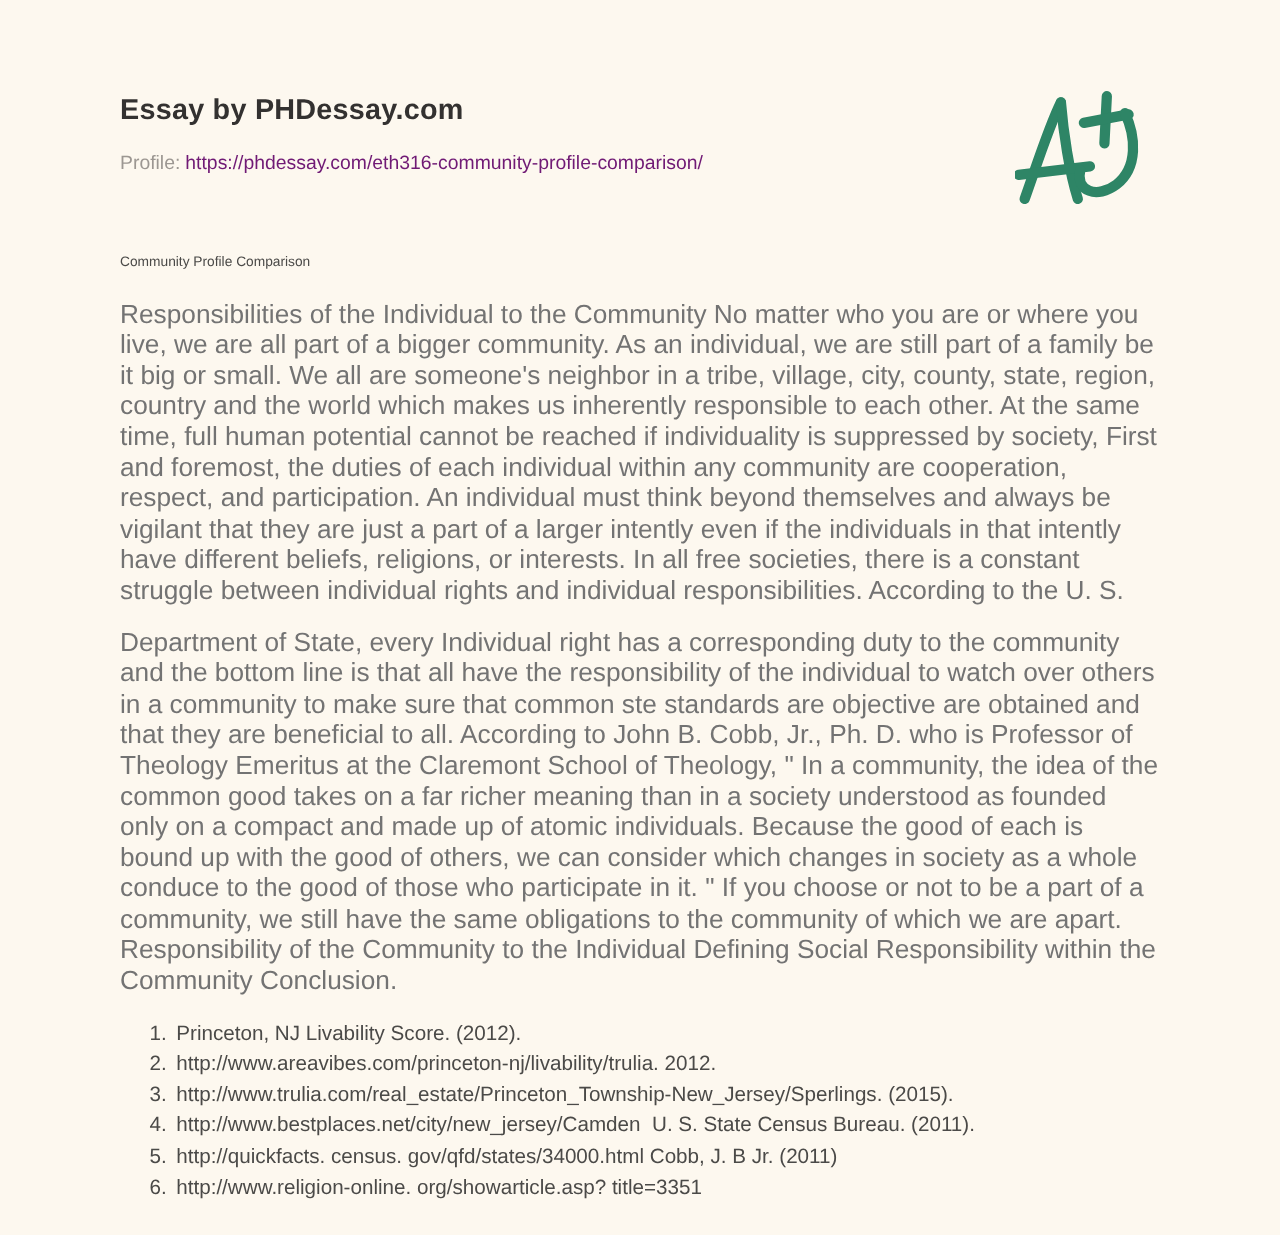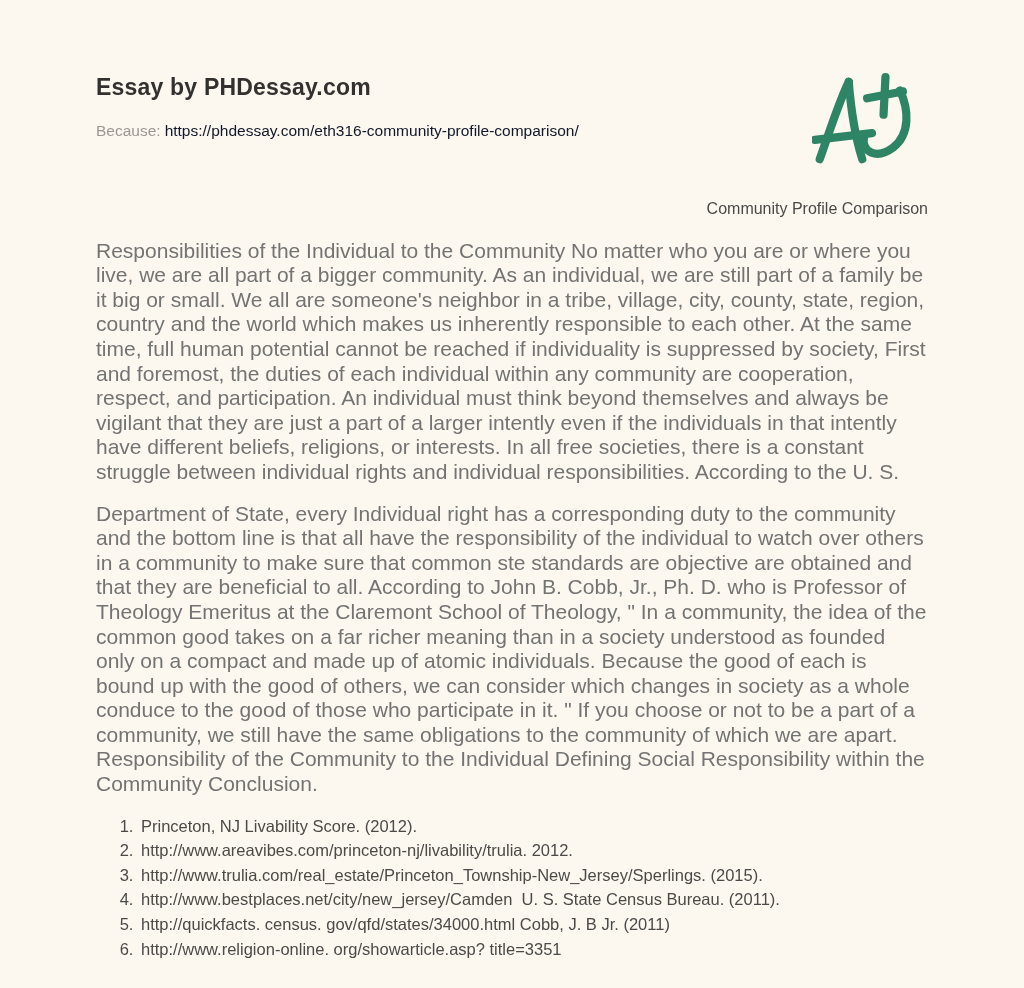--- a/index.html
+++ b/index.html
@@ -27,41 +27,40 @@
     font-weight: 700;
     color: #333130;
     margin: 0 0 21px 0;
     letter-spacing: 0.2px;
   }
   .source {
     font-size: 15.5px;
     color: #9c9792;
   }
   .source a {
-    color: #0f172a;
+    color: #701a75;
     text-decoration: none;
     margin-left: 4px;
   }
   .logo {
     flex: 0 0 auto;
     margin-top: -2px;
   }
   .essay-title {
     font-size: 29px;
     font-weight: 700;
     color: #262524;
     margin: 86px 0 0 0;
     letter-spacing: -0.2px;
   }
   .subtitle {
     margin: 24px 0 0 0;
-    font-size: 16px;
+    font-size: 11px;
     line-height: 24.6px;
     color: #4b4a48;
-    text-align: right;
   }
   p.body {
     font-size: 21px;
     line-height: 24.6px;
     color: #737373;
     margin: 17px 0 0 0;
   }
   .refs-heading {
     font-size: 16.5px;
     line-height: 24.6px;
@@ -82,21 +81,21 @@
 </style>
 </head>
 <body>
 
 <div class="page">
 
   <div class="header">
     <div>
       <h1 class="site-title">Essay by PHDessay.com</h1>
       <div class="source">
-        <span>Because:</span><a href="#">https://phdessay.com/eth316-community-profile-comparison/</a>
+        <span>Profile:</span><a href="#">https://phdessay.com/eth316-community-profile-comparison/</a>
       </div>
     </div>
     <div class="logo">
       <svg width="116" height="97" viewBox="0 0 120 100" xmlns="http://www.w3.org/2000/svg" aria-hidden="true">
         <g stroke="#2e8566" stroke-width="8.5" fill="none" stroke-linecap="round" stroke-linejoin="round">
           <path d="M 8 90 C 18 62 28 30 38 10"></path>
           <path d="M 38 10 C 40 35 45 68 52 90"></path>
           <path d="M 3 70 L 62 63"></path>
           <path d="M 76 5 L 74 44"></path>
           <path d="M 57 27 L 94 20"></path>

